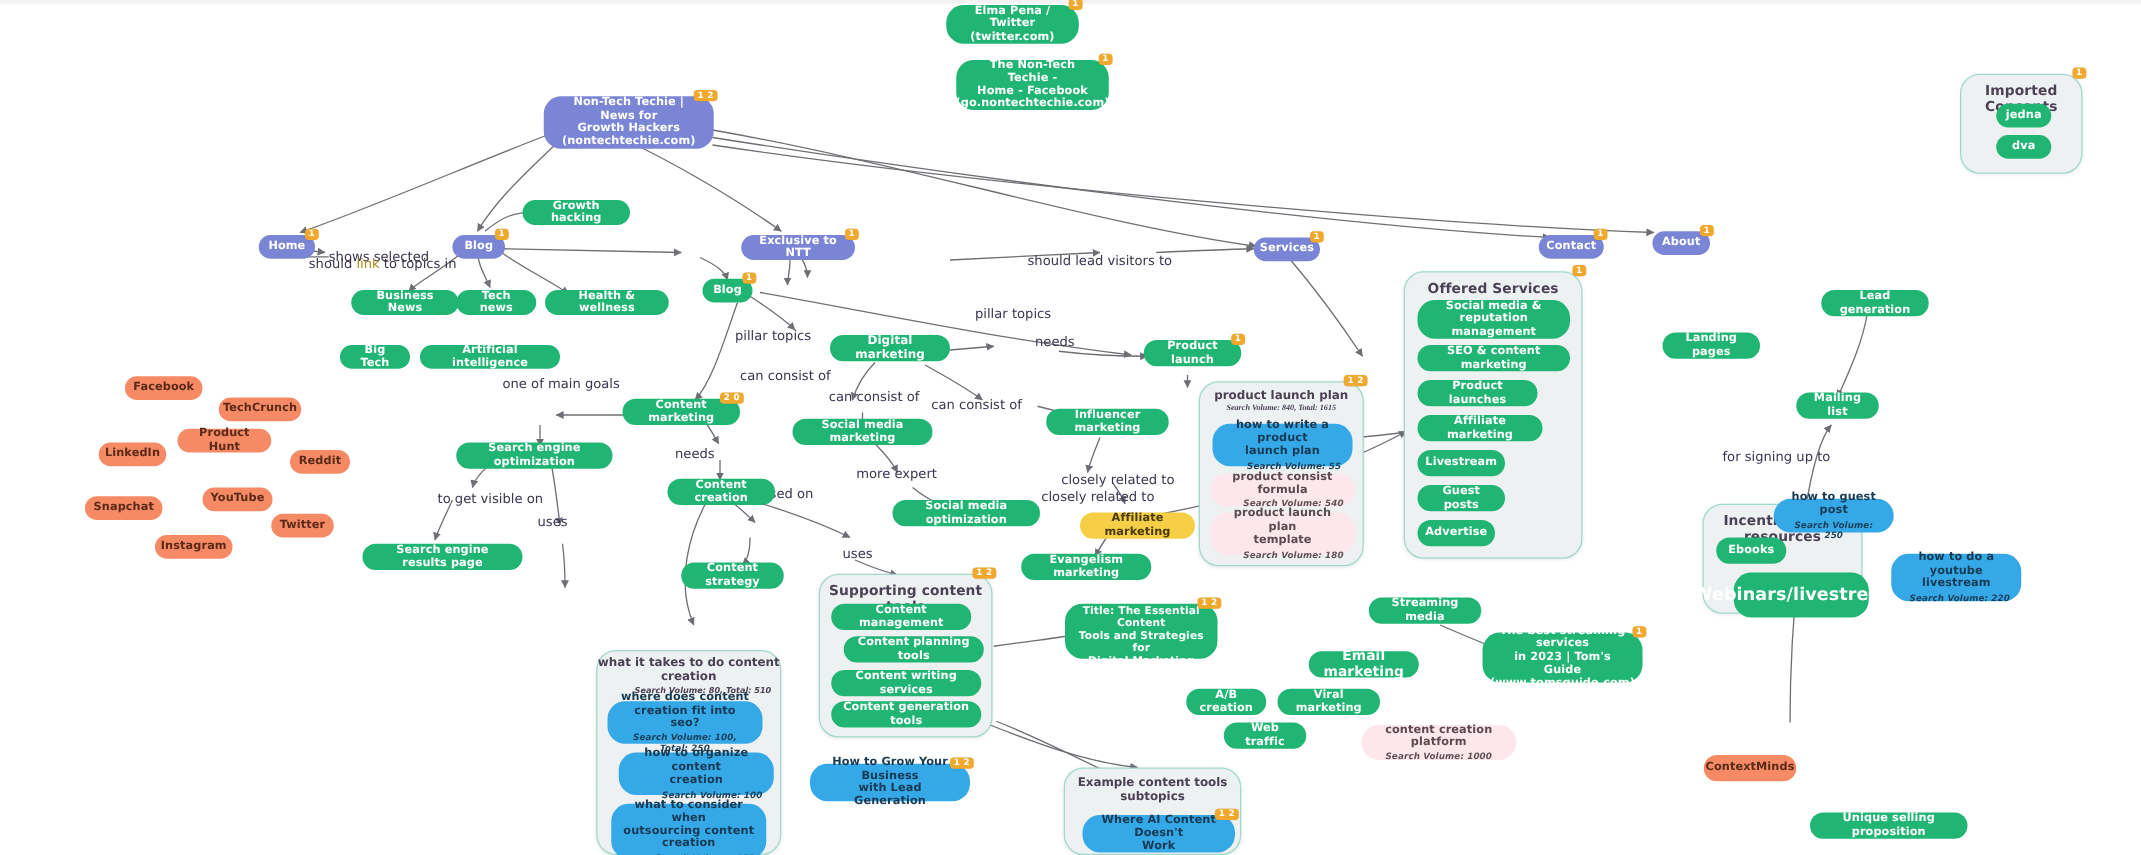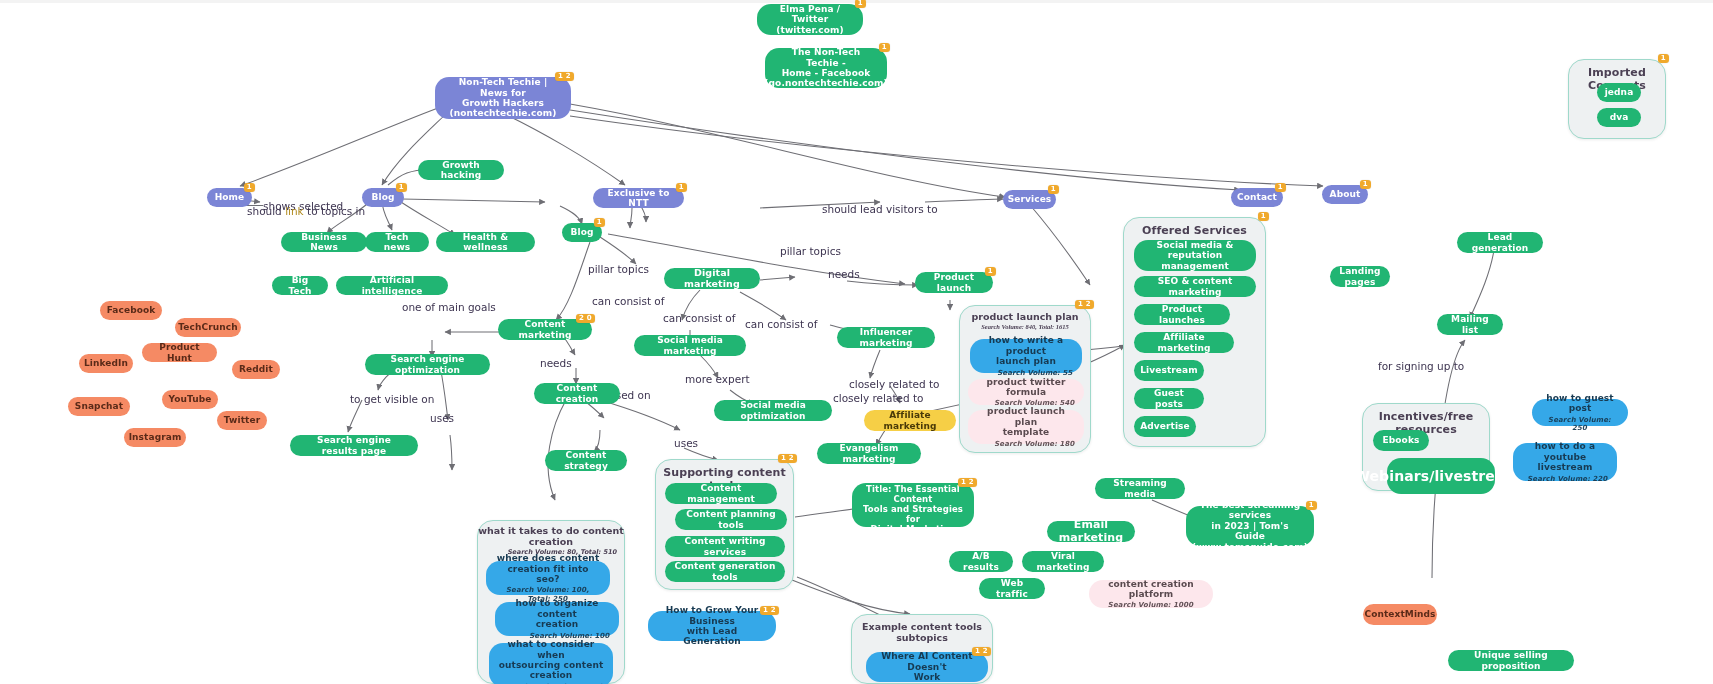--- a/index.html
+++ b/index.html
@@ -453,21 +453,21 @@
     <div style="position:absolute;left:0;right:0;top:5px;text-align:center;font-size:9.5px;font-weight:600;color:#4b4054;line-height:1.2;">
       <span>product launch plan</span>
       <div style="font-size:6.5px;font-style:italic;text-align:center;margin-top:1px;color:#4b4054;font-family:Liberation Serif, serif;">Search Volume: 840, Total: 1615</div>
     </div>
     <div class="node n-blue" style="left:10px;top:33px;width:112px;height:34px;font-size:9px;">
       <span>how to write a product</span>
       <span>launch plan</span>
       <span class="sv">Search Volume: 55</span>
     </div>
     <div class="node n-pink" style="left:8px;top:73px;width:116px;height:26px;font-size:9px;">
-      <span>product twitter formula</span>
+      <span>product consist formula</span>
       <span class="sv">Search Volume: 540</span>
     </div>
     <div class="node n-pink" style="left:8px;top:104px;width:116px;height:34px;font-size:9px;">
       <span>product launch plan</span>
       <span>template</span>
       <span class="sv">Search Volume: 180</span>
     </div>
   </div>
 
   <div class="group" style="left:1123px;top:217px;width:143px;height:230px;">
@@ -504,35 +504,35 @@
     <span class="badge">1</span>
     <span>The best streaming services</span>
     <span>in 2023 | Tom's Guide</span>
     <span>(www.tomsguide.com)</span>
   </div>
 
   <div class="node n-green" style="left:1047px;top:521px;width:88px;height:21px;font-size:11px;">
     <span>Email marketing</span>
   </div>
   <div class="node n-green" style="left:949px;top:551px;width:64px;height:21px;font-size:9px;">
-    <span>A/B results</span>
+    <span>A/B creation</span>
   </div>
   <div class="node n-green" style="left:1022px;top:551px;width:82px;height:21px;font-size:9px;">
     <span>Viral marketing</span>
   </div>
   <div class="node n-green" style="left:979px;top:578px;width:66px;height:21px;font-size:9px;">
     <span>Web traffic</span>
   </div>
 
   <div class="node n-pink" style="left:1089px;top:580px;width:124px;height:28px;font-size:9px;">
     <span>content creation platform</span>
     <span class="sv sv-c">Search Volume: 1000</span>
   </div>
 
-  <div class="node n-green" style="left:1330px;top:266px;width:60px;height:21px;font-size:9px;">
+  <div class="node n-green" style="left:1330px;top:266px;width:78px;height:21px;font-size:9px;">
     <span>Landing pages</span>
   </div>
 
   <div class="node n-green" style="left:1457px;top:232px;width:86px;height:21px;font-size:9px;">
     <span>Lead generation</span>
   </div>
 
   <div class="node n-green" style="left:1437px;top:314px;width:66px;height:21px;font-size:9px;">
     <span>Mailing list</span>
   </div>
@@ -540,21 +540,21 @@
   <div class="group" style="left:1362px;top:403px;width:128px;height:88px;">
     <div class="group-title">Incentives/free resources</div>
     <div class="node n-green" style="left:10px;top:26px;width:56px;height:21px;font-size:9px;">
       <span>Ebooks</span>
     </div>
     <div class="node n-green" style="left:24px;top:54px;width:108px;height:36px;font-size:14px;">
       <span>Webinars/livestreams</span>
     </div>
   </div>
 
-  <div class="node n-blue" style="left:1532px;top:399px;width:96px;height:27px;font-size:9px;">
+  <div class="node n-blue" style="left:1419px;top:399px;width:96px;height:27px;font-size:9px;">
     <span>how to guest post</span>
     <span class="sv sv-c">Search Volume: 250</span>
   </div>
 
   <div class="node n-blue" style="left:1513px;top:443px;width:104px;height:38px;font-size:9px;">
     <span>how to do a youtube</span>
     <span>livestream</span>
     <span class="sv">Search Volume: 220</span>
   </div>
 

